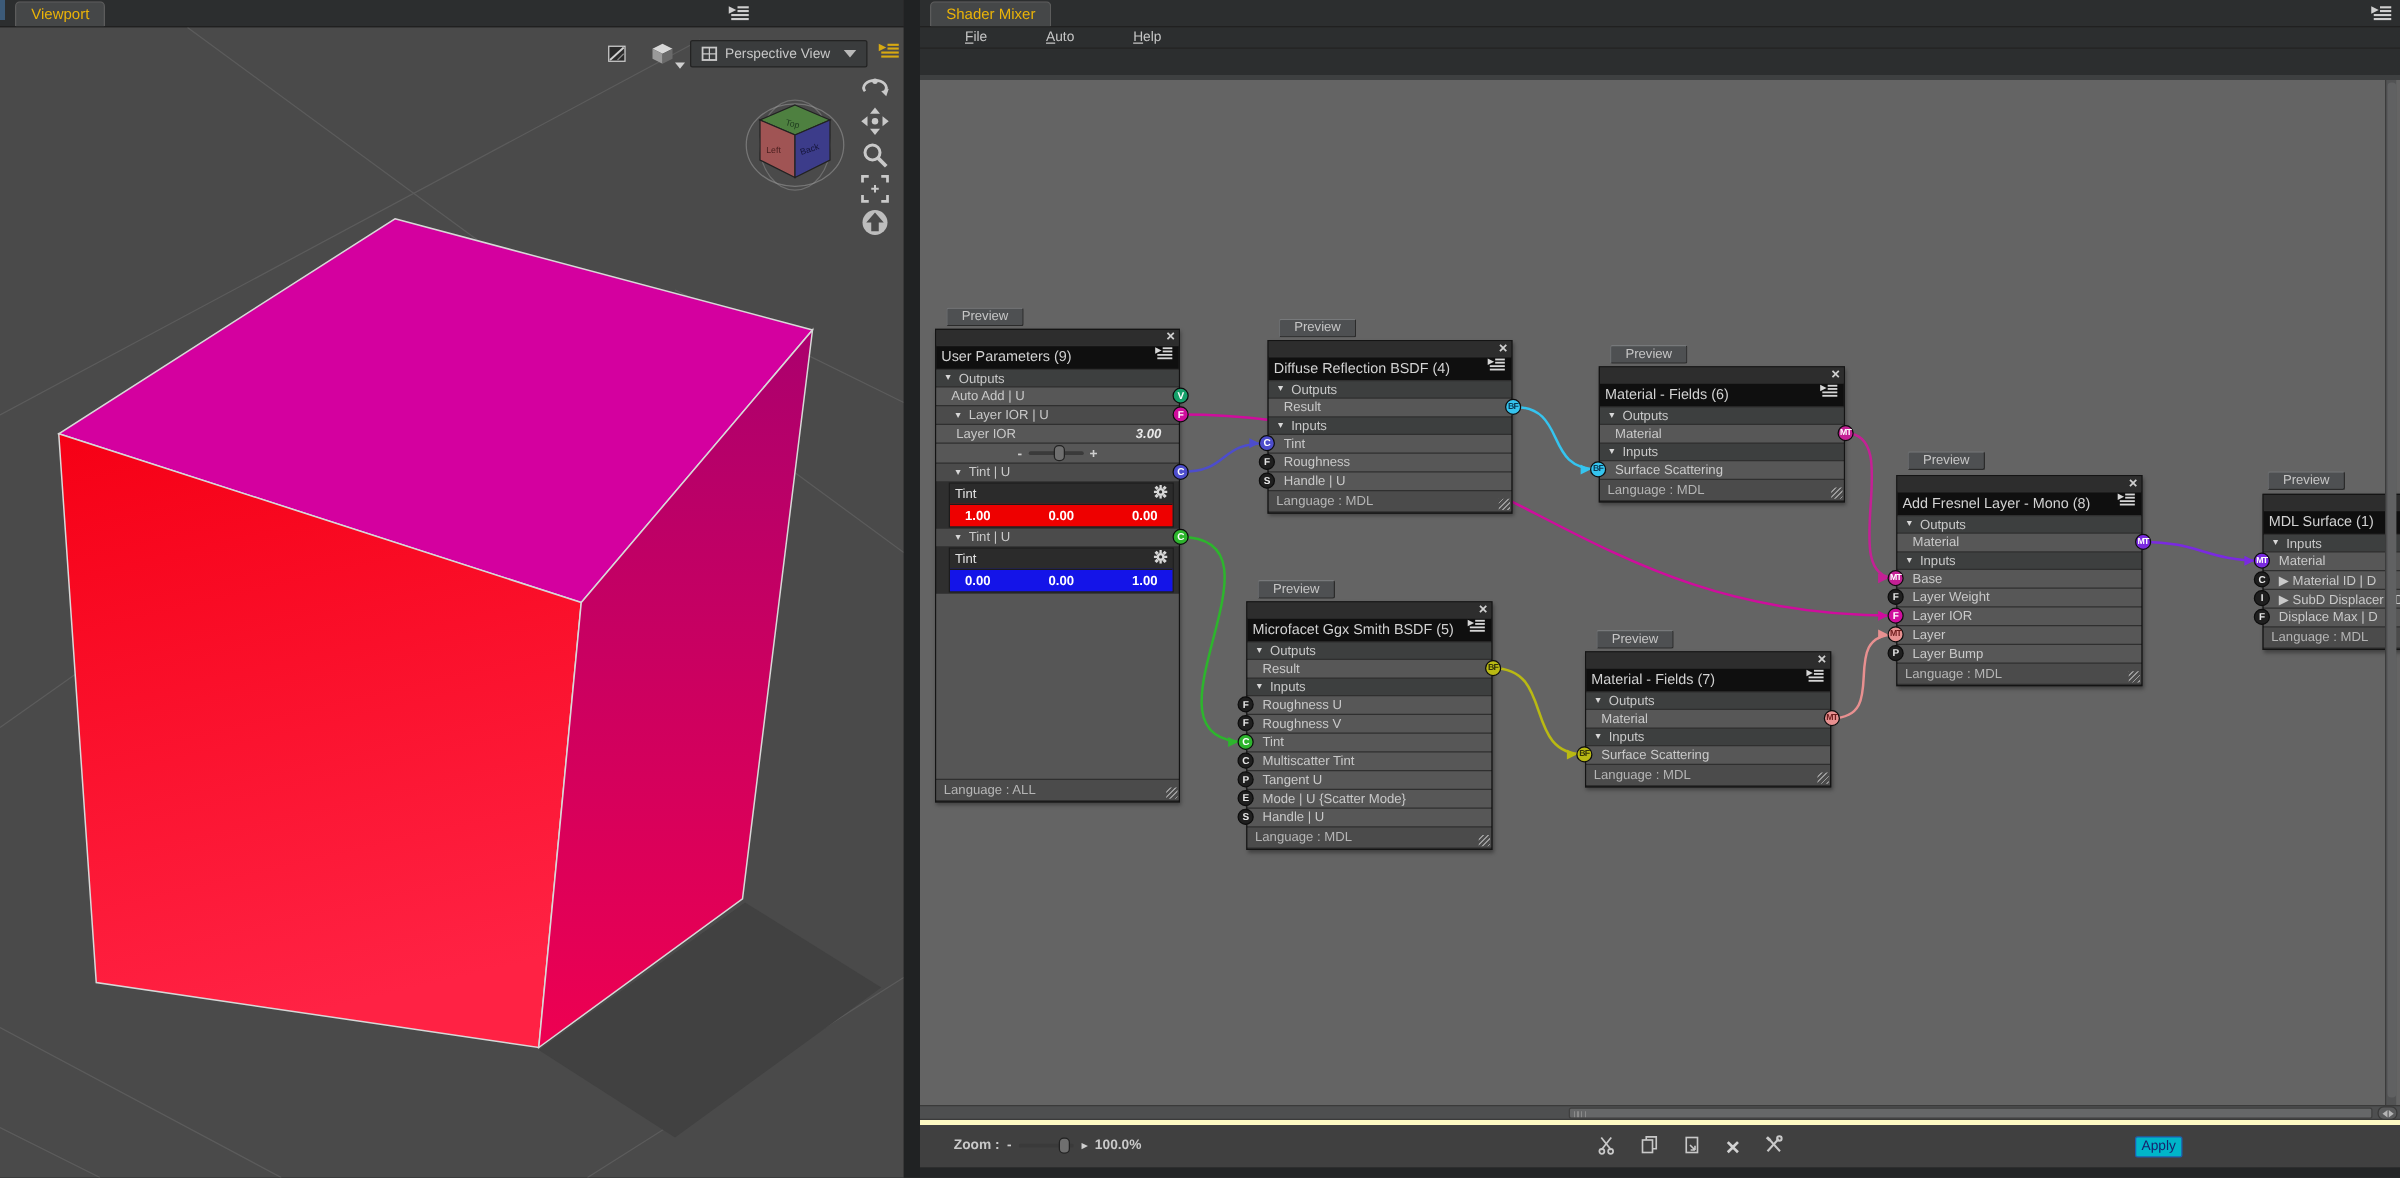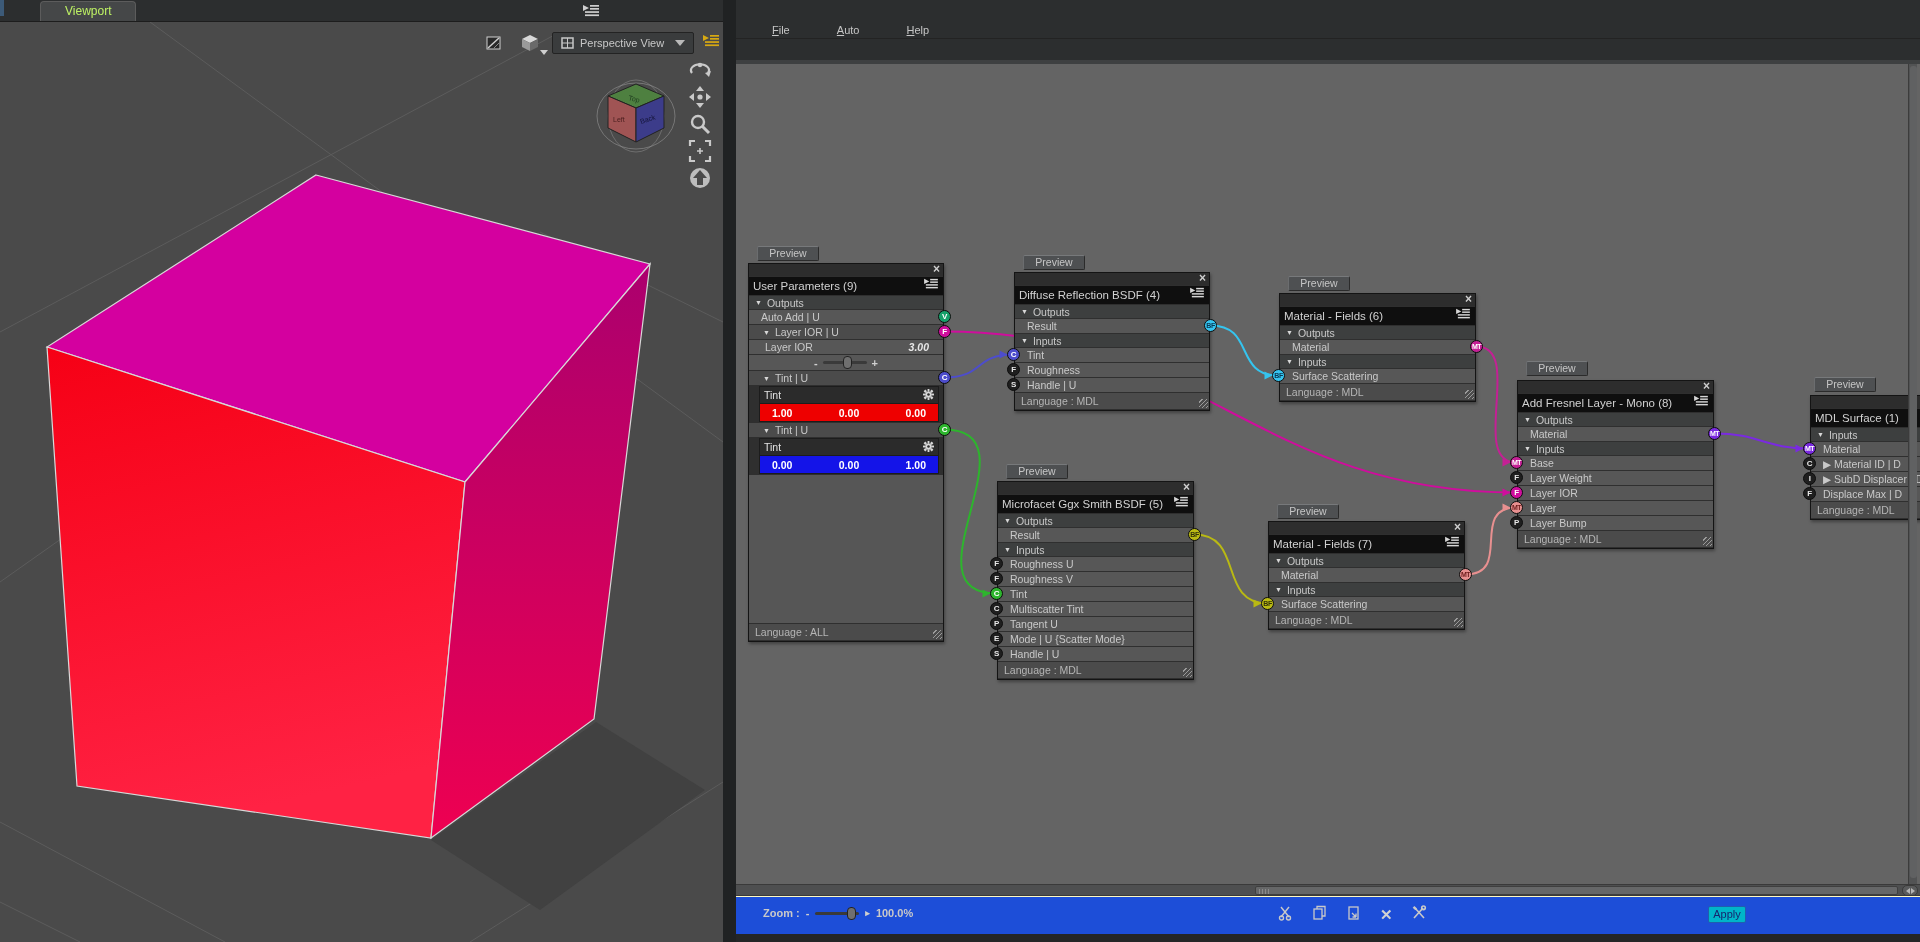--- a/index.html
+++ b/index.html
@@ -1,23 +1,23 @@
 <!DOCTYPE html>
 <html><head>
 <meta charset="utf-8">
 <style>
   * { margin:0; padding:0; box-sizing:border-box; }
   html,body { width:1920px; height:942px; overflow:hidden; background:#2c2e2f;
               font-family:"Liberation Sans", sans-serif; }
 
   .pane-topbar { position:absolute; left:0; top:0; height:22px; width:100%;
                  background:#2c2e2f; border-bottom:1px solid #1d1d1d; }
-  .tab { position:absolute; bottom:0; height:20px; padding:0 24px; background:#454748;
+  .tab { position:absolute; bottom:0; height:20px; padding:0 12px; background:#454748;
          border:1px solid #5c5c5c; border-bottom:none; border-radius:4px 4px 0 0;
-         color:#bef264; font-size:12px; line-height:19px;margin-left:28px; }
+         color:#eab308; font-size:12px; line-height:19px; }
 
   
   #viewport-pane { position:absolute; left:0; top:0; width:723px; height:942px; }
   #vp-area { position:absolute; left:0; top:22px; width:723px; height:920px; background:#4a4a4a; }
   #corner-chip { position:absolute; left:0; top:0; width:4px; height:16px; background:#3c5a78; }
 
   #vp-toolbar { position:absolute; left:480px; top:8px; height:26px; display:flex; align-items:center; gap:8px; }
   .vp-dd { display:flex; align-items:center; gap:6px; background:#3a3c3d; border:1px solid #232323;
            border-radius:2px; height:22px; padding:0 8px; color:#c8c8c8; font-size:11px; width:142px; }
   .vp-dd .caret { margin-left:auto; width:0; height:0; border-left:5px solid transparent;
@@ -53,21 +53,21 @@
                    border:1px solid #3a3a3a; border-radius:5px; display:flex; align-items:center; justify-content:center; gap:1px; }
   .tri-l { width:0;height:0;border-top:3px solid transparent;border-bottom:3px solid transparent;border-right:4px solid #b5b5b5; }
   .tri-r { width:0;height:0;border-top:3px solid transparent;border-bottom:3px solid transparent;border-left:4px solid #b5b5b5; }
 
   
   #vscroll { position:absolute; left:1172px; top:64px; width:9px; height:820px; background:#525354;
              border-left:1px solid #3c3c3c; z-index:30; }
   #vscroll .handle { position:absolute; left:1px; top:2px; width:7px; height:812px; background:#606162; border-radius:3px; }
 
   
-  #sm-footer { position:absolute; left:0; top:896px; width:100%; height:38px; background:#1d4ed8; border-top:1px solid #fef9c3; }
+  #sm-footer { position:absolute; left:0; top:896px; width:100%; height:38px; background:#404040; border-top:4px solid #fef9c3; }
   #sm-bottom-strip { position:absolute; left:0; top:934px; width:100%; height:8px; background:#242627; }
   #zoom-group { position:absolute; left:27px; top:10px; display:flex; align-items:center; gap:6px;
                 color:#c9c9c9; font-size:11px; font-weight:bold; }
   .slider-track { position:relative; width:44px; height:3px; background:#3a3a3a; border-radius:2px; }
   .slider-knob  { position:absolute; top:-5px; width:9px; height:13px; background:#6f6f6f;
                   border:1px solid #222; border-radius:4px; }
   .mm { color:#cfcfcf; font-weight:bold; font-size:11px; }
   #footer-icons { position:absolute; left:542px; top:8px; display:flex; gap:18px; align-items:center; }
   #apply-btn { position:absolute; left:972px; top:9px; width:38px; height:17px; background:#00b5c9;
                border:1px solid #1f5fae; border-radius:2px; color:#16246e; font-size:11px;
@@ -244,20 +244,32 @@
             <polygon points="12,4 19,12 15,12 15,19 9,19 9,12 5,12" fill="#4a4a4a"></polygon>
           </svg>
       </span>
     </div>
   </div>
 </div>
 
 <div style="position:absolute;left:723px;top:0;width:13px;height:942px;background:#202223"></div>
 
 <div id="shader-pane">
+  <div class="pane-topbar">
+    <div class="tab" style="left:8px">
+      <span>Shader Mixer</span>
+    </div>
+    <span id="sm-pane-menu"><svg width="18" height="14">
+          <path d="M1 1 L7 4 L1 7 Z" fill="#cfcfcf"></path>
+          <rect x="8" y="1" width="9" height="1.7" fill="#cfcfcf"></rect>
+          <rect x="8" y="4" width="9" height="1.7" fill="#cfcfcf"></rect>
+          <rect x="3" y="7.2" width="14" height="1.7" fill="#cfcfcf"></rect>
+          <rect x="3" y="10.4" width="14" height="1.7" fill="#cfcfcf"></rect>
+        </svg></span>
+  </div>
   <div id="sm-menubar">
     <span class="menu-item">File</span>
     <span class="menu-item">Auto</span>
     <span class="menu-item">Help</span>
   </div>
   <div id="sm-substrip"></div>
   <div id="node-area"></div>
 
   <div id="hscroll">
     <div class="handle"></div>

